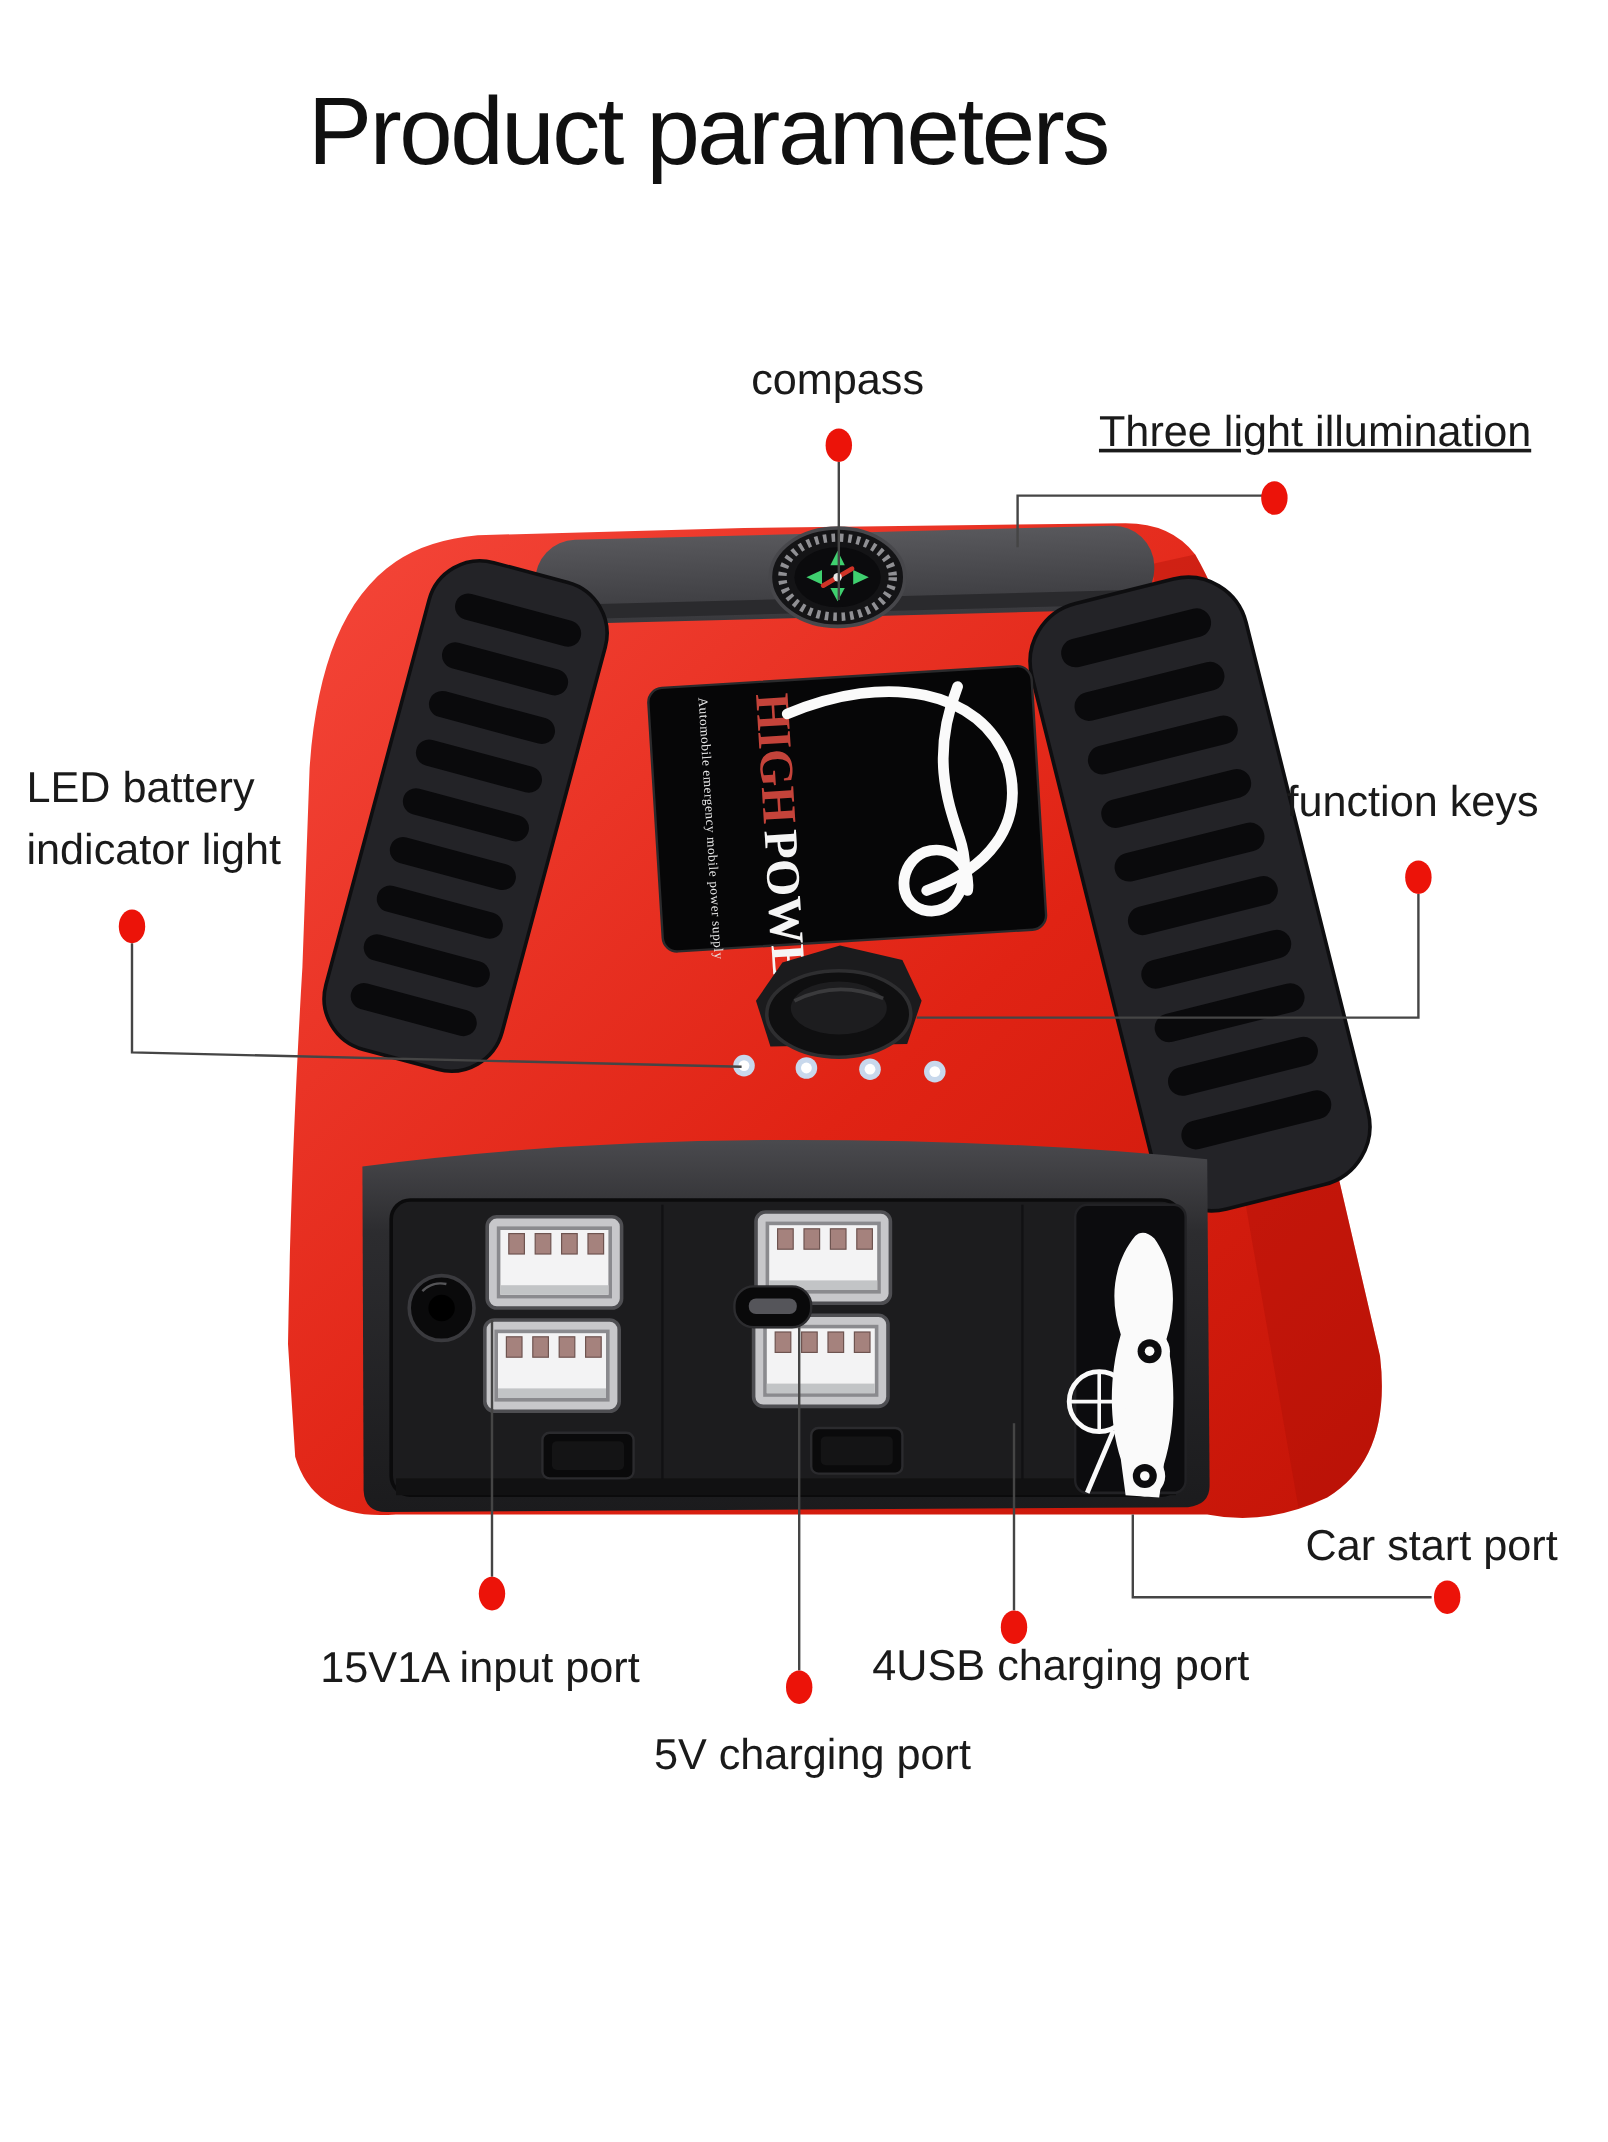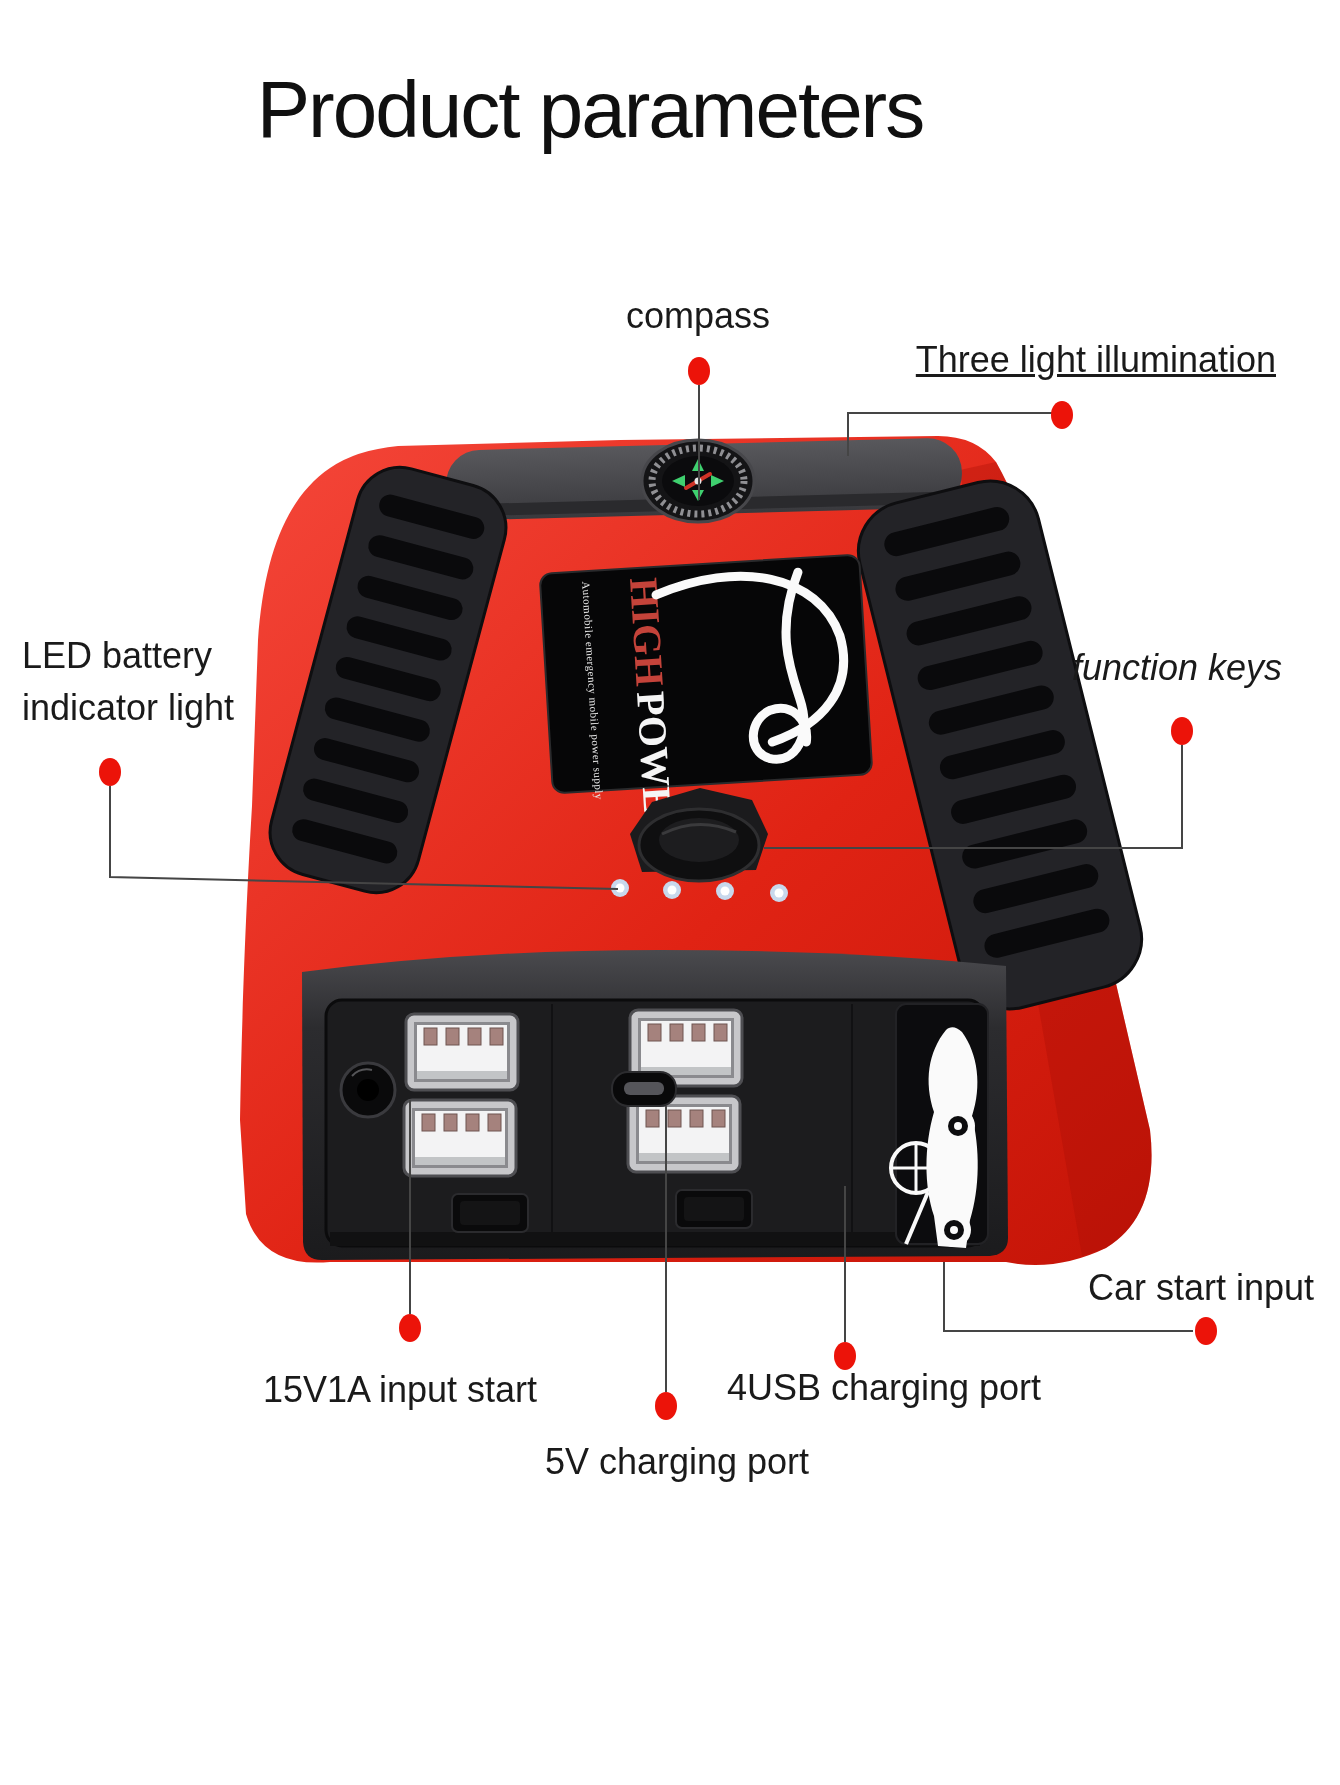--- a/index.html
+++ b/index.html
@@ -14,21 +14,21 @@
     position:absolute;top:64px;left:0;width:1180px;text-align:center;
     font-size:80px;letter-spacing:-2px;color:#101010;white-space:nowrap;
   }
   .callout-label{
     position:absolute;font-size:36px;color:#1a1a1a;white-space:nowrap;line-height:1.2;
   }
   .center-x{transform:translateX(-50%);}
   .label-compass{left:698px;top:294px;}
   .label-three-light{right:64px;top:338px;text-decoration:underline;}
   .label-led-battery{left:22px;top:630px;width:262px;text-align:left;line-height:52px;}
-  .label-function-keys{left:1072px;top:646px;font-style:italic;}
+  .label-function-keys{left:1072px;top:646px;}
   .label-car-start{left:1088px;top:1266px;}
   .label-input-port{left:400px;top:1368px;}
   .label-usb{left:884px;top:1366px;}
   .label-5v{left:677px;top:1440px;}
 </style>
 </head>
 <body>
 
 <div class="stage">
 
@@ -237,20 +237,20 @@
 
   <div class="callout-label label-three-light">Three light illumination</div>
 
   <div class="callout-label label-led-battery">
     <div>LED battery</div>
     <div>indicator light</div>
   </div>
 
   <div class="callout-label label-function-keys">function keys</div>
 
-  <div class="callout-label label-car-start">Car start input</div>
-
-  <div class="callout-label label-input-port center-x">15V1A input start</div>
+  <div class="callout-label label-car-start">Car start port</div>
+
+  <div class="callout-label label-input-port center-x">15V1A input port</div>
 
   <div class="callout-label label-usb center-x">4USB charging port</div>
 
   <div class="callout-label label-5v center-x">5V charging port</div>
 </div>
 
 </body></html>

